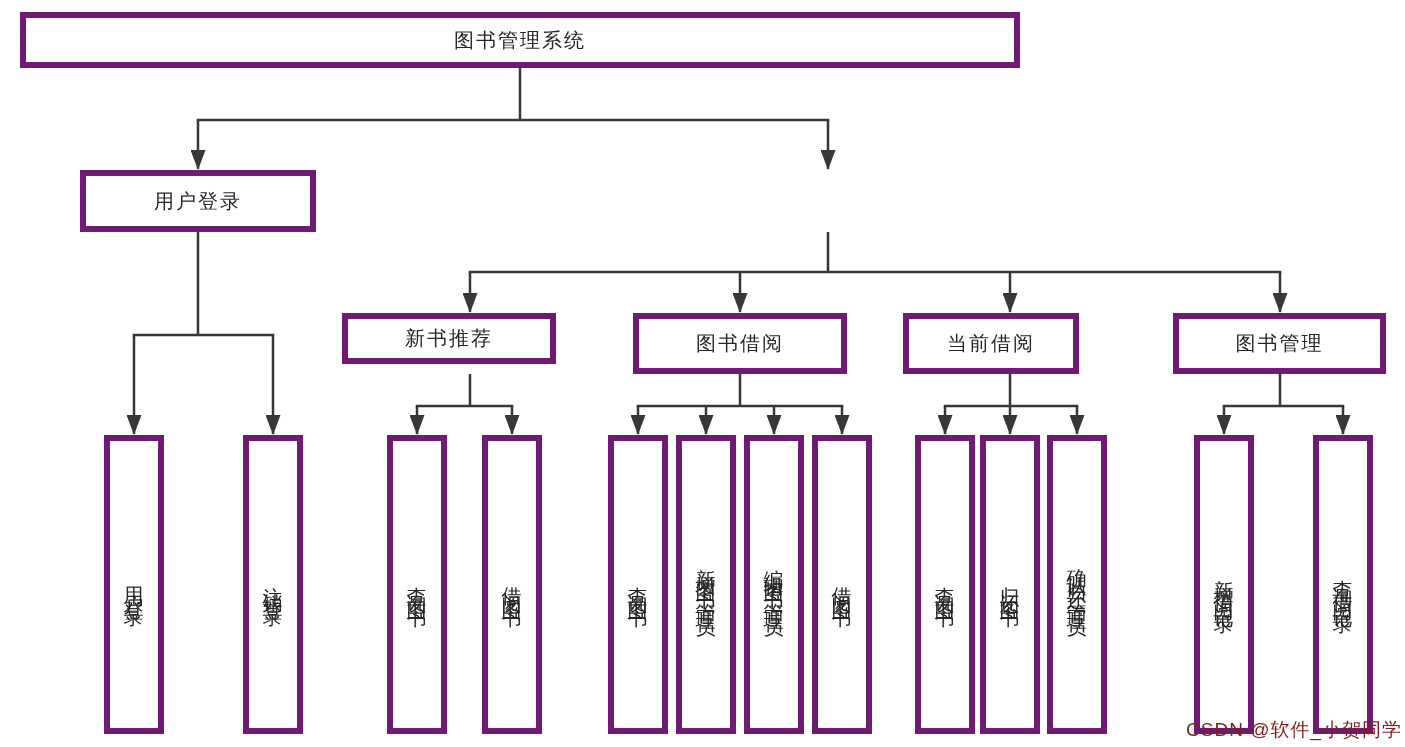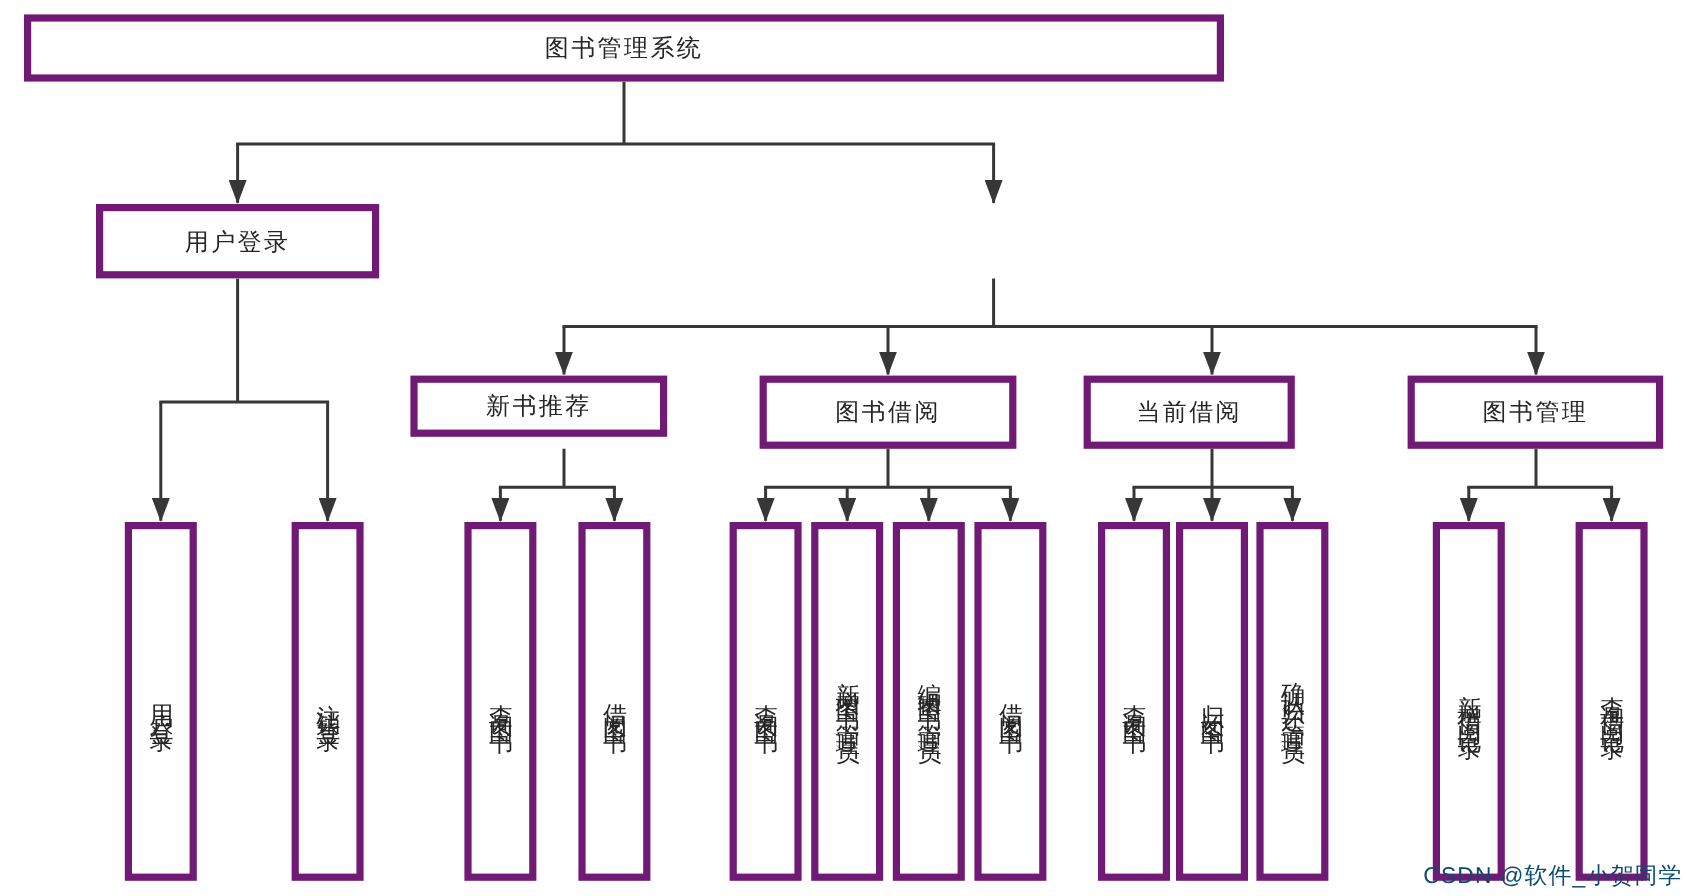--- a/index.html
+++ b/index.html
@@ -41,21 +41,21 @@
     font-size: 20px;
     letter-spacing: 7px;
     line-height: 1;
     white-space: normal;
   }
   .watermark {
     position: absolute;
     right: 3px;
     bottom: 4px;
     font-size: 19px;
-    color: #0c4a6e;
+    color: #7f1d1d;
     letter-spacing: 1px;
     white-space: nowrap;
   }
 </style>
 </head>
 <body>
 
 <div class="stage">
 
   <svg class="connectors" viewBox="0 0 1405 747" xmlns="http://www.w3.org/2000/svg">

